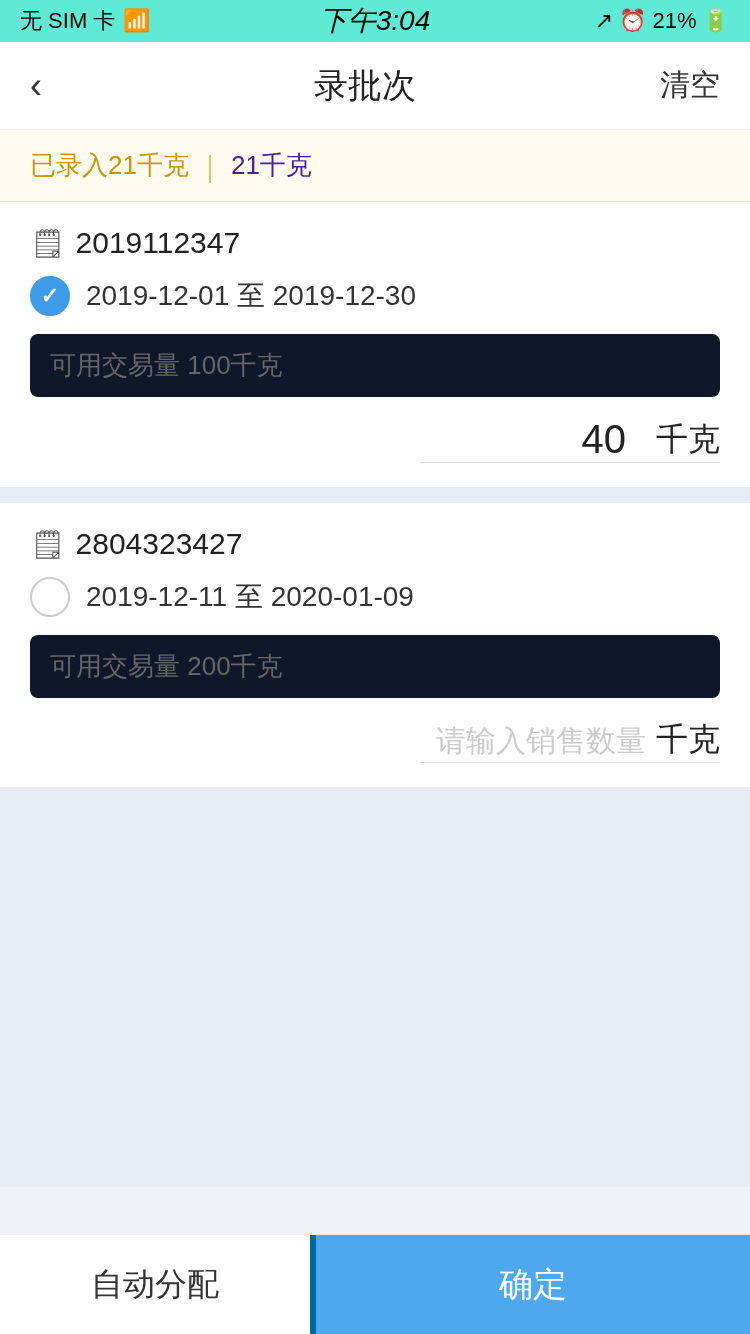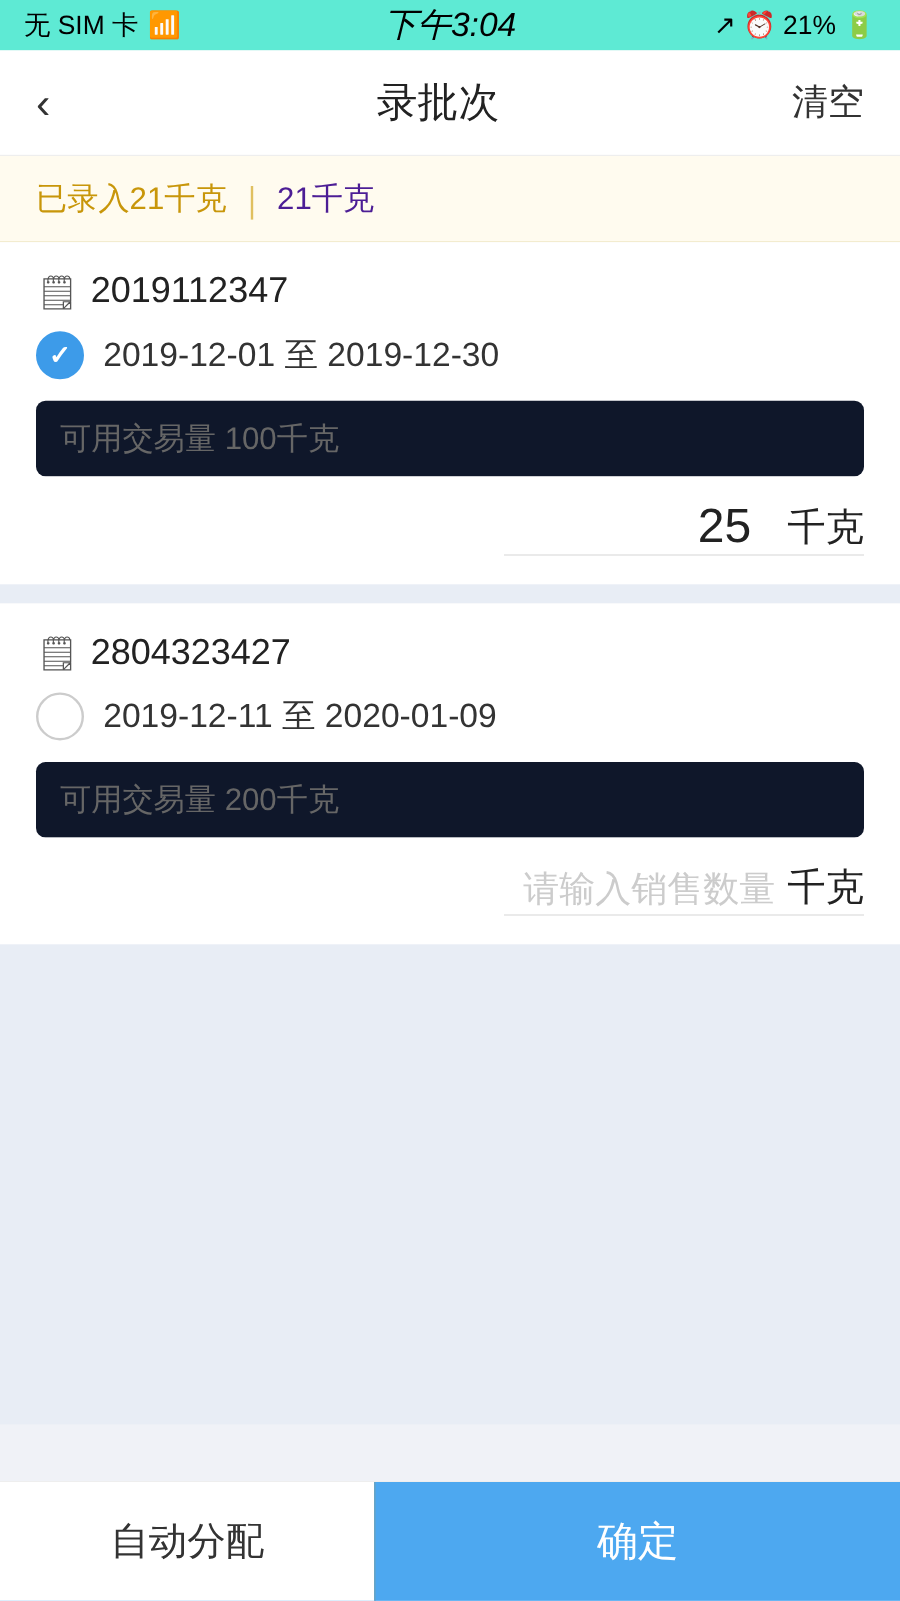--- a/index.html
+++ b/index.html
@@ -257,21 +257,21 @@
       border-top: 1px solid #eee;
     }
     .bottom-auto {
       flex: 1;
       display: flex;
       align-items: center;
       justify-content: center;
       font-size: 32px;
       color: #333;
       cursor: pointer;
-      border-right: 1px solid #0369a1;
+      border-right: 6px solid #0369a1;
     }
     .bottom-confirm {
       flex: 1.4;
       display: flex;
       align-items: center;
       justify-content: center;
       font-size: 34px;
       color: #fff;
       background: #4da8f0;
       cursor: pointer;
@@ -320,21 +320,21 @@
       </div>
       <div class="batch-date-row">
         <div class="radio-circle checked"></div>
         <span class="batch-date">2019-12-01 至 2019-12-30</span>
       </div>
       <div class="batch-qty-box">
         <span class="batch-qty-text">可用交易量 100千克</span>
       </div>
     </div>
     <div class="amount-row">
-      <span class="amount-value">25</span>
+      <span class="amount-value">40</span>
       <span class="amount-gap"></span>
       <span class="amount-unit">千克</span>
     </div>
     <div class="amount-underline-row">
       <div class="amount-underline"></div>
     </div>
   </div>
 
   <div class="card-divider"></div>
 

